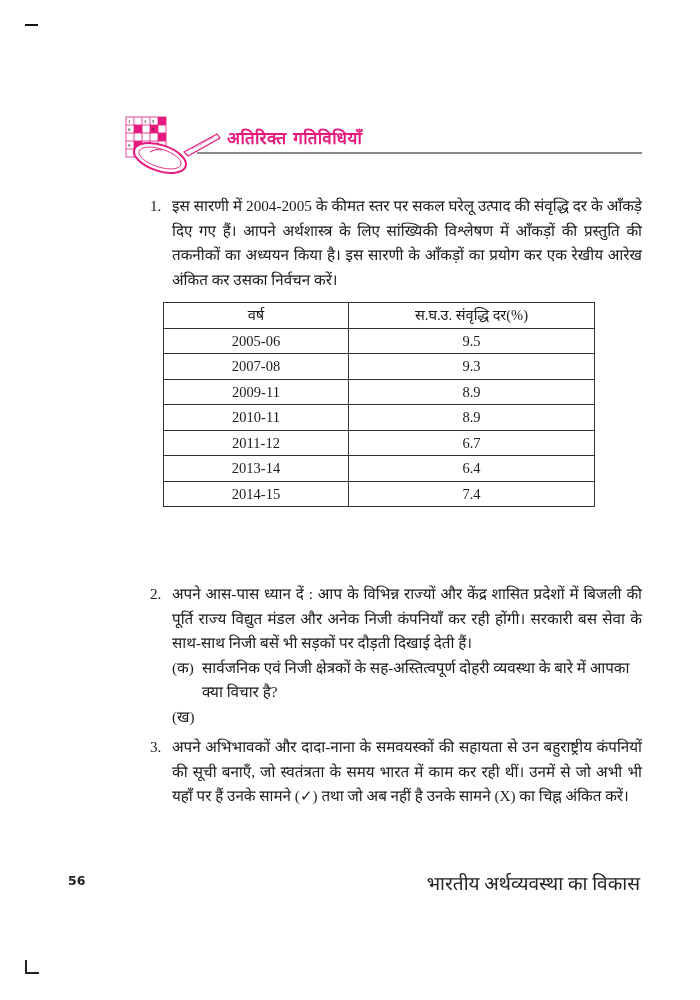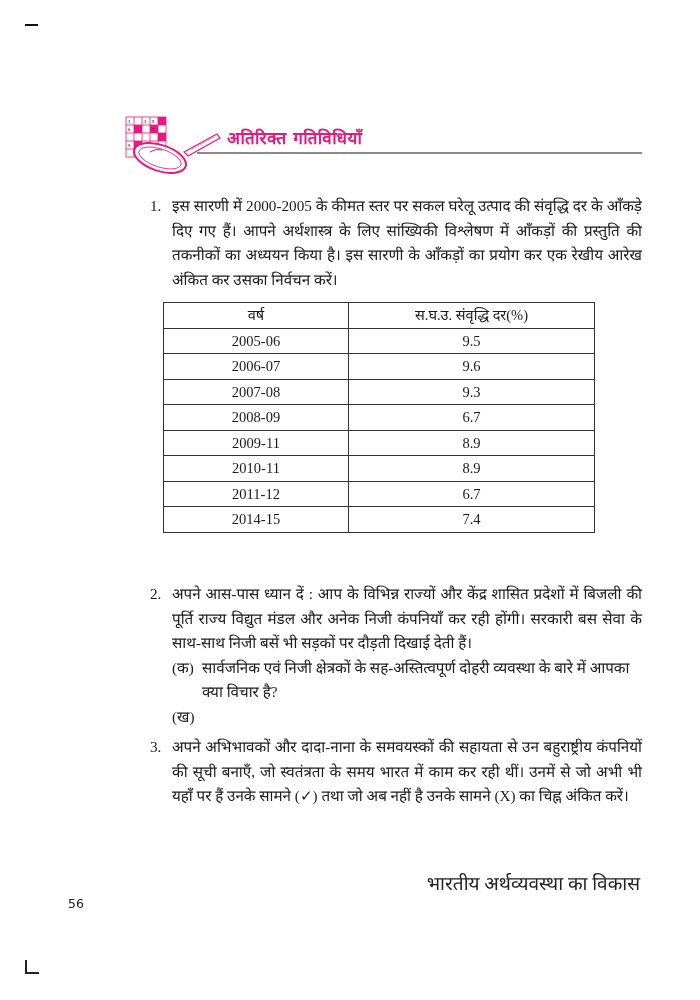--- a/index.html
+++ b/index.html
@@ -21,21 +21,21 @@
   .sub-item { position: relative; padding-left: 40px; margin-left: 0; }
   .sub-label { position: absolute; left: 0; top: 0; }
 
   .data-table { border-collapse: collapse; margin: 10px 0 0 13px; width: 432px; font-size: 14.5px; padding-left: 20px; }
   .data-table th, .data-table td { border: 1px solid #333; height: 22px; text-align: center; font-weight: normal; padding: 0; }
   .data-table th.col-year { width: 185px; }
 
   .q2 { position: absolute; left: 150px; top: 582px; width: 492px; font-size: 15.2px; line-height: 24.5px; }
   .q3 { position: absolute; left: 150px; top: 735px; width: 492px; font-size: 15.2px; line-height: 24.5px; }
 
-  .footer-page { position: absolute; left: 68px; top: 896px; font-family: "DejaVu Sans", sans-serif; font-size: 12.5px; color: #222; }
+  .footer-page { position: absolute; left: 68px; top: 873px; font-family: "DejaVu Sans", sans-serif; font-size: 12.5px; color: #222; font-weight: bold; }
   .footer-title { position: absolute; right: 60px; top: 870px; font-size: 19px; color: #222; }
 </style>
 </head>
 <body>
 
 <div class="crop-top"></div>
 <div class="crop-bottom-v"></div>
 <div class="crop-bottom-h"></div>
 
 <div class="section-header">
@@ -72,57 +72,53 @@
     <path d="M 62 38 L 95 20 L 98 24 L 66 42 Z" fill="#fff" stroke="#e6197f" stroke-width="1.2"></path>
     <line x1="70" y1="35" x2="92" y2="23" stroke="#e6197f" stroke-width="0.6" stroke-dasharray="2,1"></line>
   </svg>
   <div class="header-title">अतिरिक्त गतिविधियाँ</div>
   <div class="header-rule"></div>
 </div>
 
 <div class="content">
   <div class="q-item">
     <span class="q-num">1.</span>
-    <span>इस सारणी में 2000-2005 के कीमत स्तर पर सकल घरेलू उत्पाद की संवृद्धि दर के आँकड़े दिए गए हैं। आपने अर्थशास्त्र के लिए सांख्यिकी विश्लेषण में आँकड़ों की प्रस्तुति की तकनीकों का अध्ययन किया है। इस सारणी के आँकड़ों का प्रयोग कर एक रेखीय आरेख अंकित कर उसका निर्वचन करें।</span>
+    <span>इस सारणी में 2004-2005 के कीमत स्तर पर सकल घरेलू उत्पाद की संवृद्धि दर के आँकड़े दिए गए हैं। आपने अर्थशास्त्र के लिए सांख्यिकी विश्लेषण में आँकड़ों की प्रस्तुति की तकनीकों का अध्ययन किया है। इस सारणी के आँकड़ों का प्रयोग कर एक रेखीय आरेख अंकित कर उसका निर्वचन करें।</span>
   </div>
   <table class="data-table">
     <thead>
       <tr>
         <th class="col-year">वर्ष</th>
         <th>स.घ.उ. संवृद्धि दर(%)</th>
       </tr>
     </thead>
     <tbody>
       <tr>
           <td>2005-06</td>
           <td>9.5</td>
         </tr>
       <tr>
-          <td>2006-07</td>
-          <td>9.6</td>
-        </tr>
-      <tr>
           <td>2007-08</td>
           <td>9.3</td>
-        </tr>
-      <tr>
-          <td>2008-09</td>
-          <td>6.7</td>
         </tr>
       <tr>
           <td>2009-11</td>
           <td>8.9</td>
         </tr>
       <tr>
           <td>2010-11</td>
           <td>8.9</td>
         </tr>
       <tr>
           <td>2011-12</td>
           <td>6.7</td>
+        </tr>
+      <tr>
+          <td>2013-14</td>
+          <td>6.4</td>
         </tr>
       <tr>
           <td>2014-15</td>
           <td>7.4</td>
         </tr>
     </tbody>
   </table>
 </div>
 
 <div class="q2">

